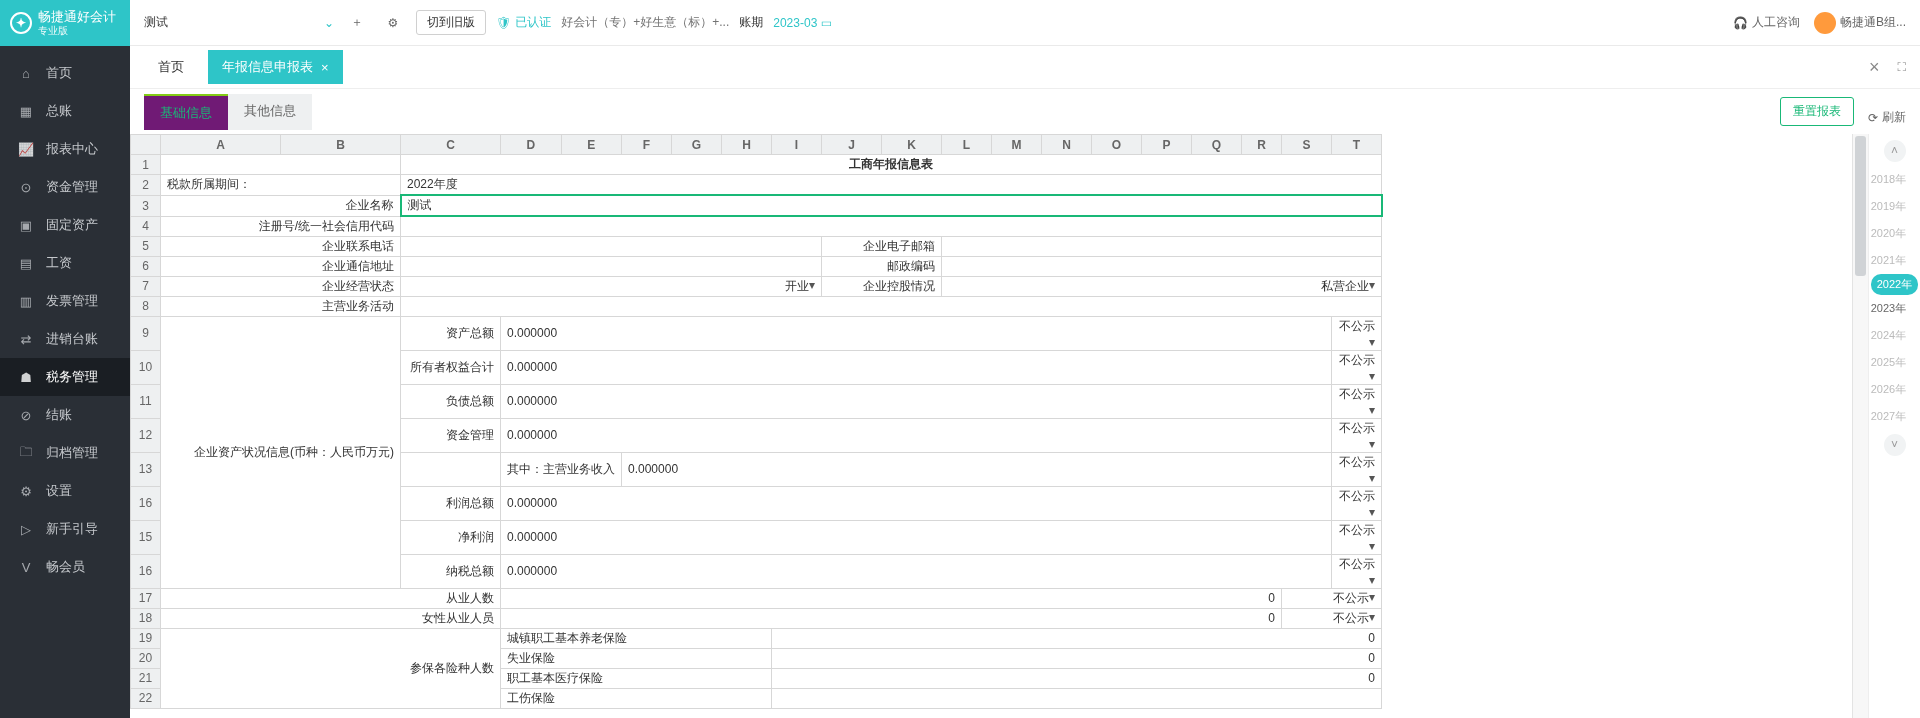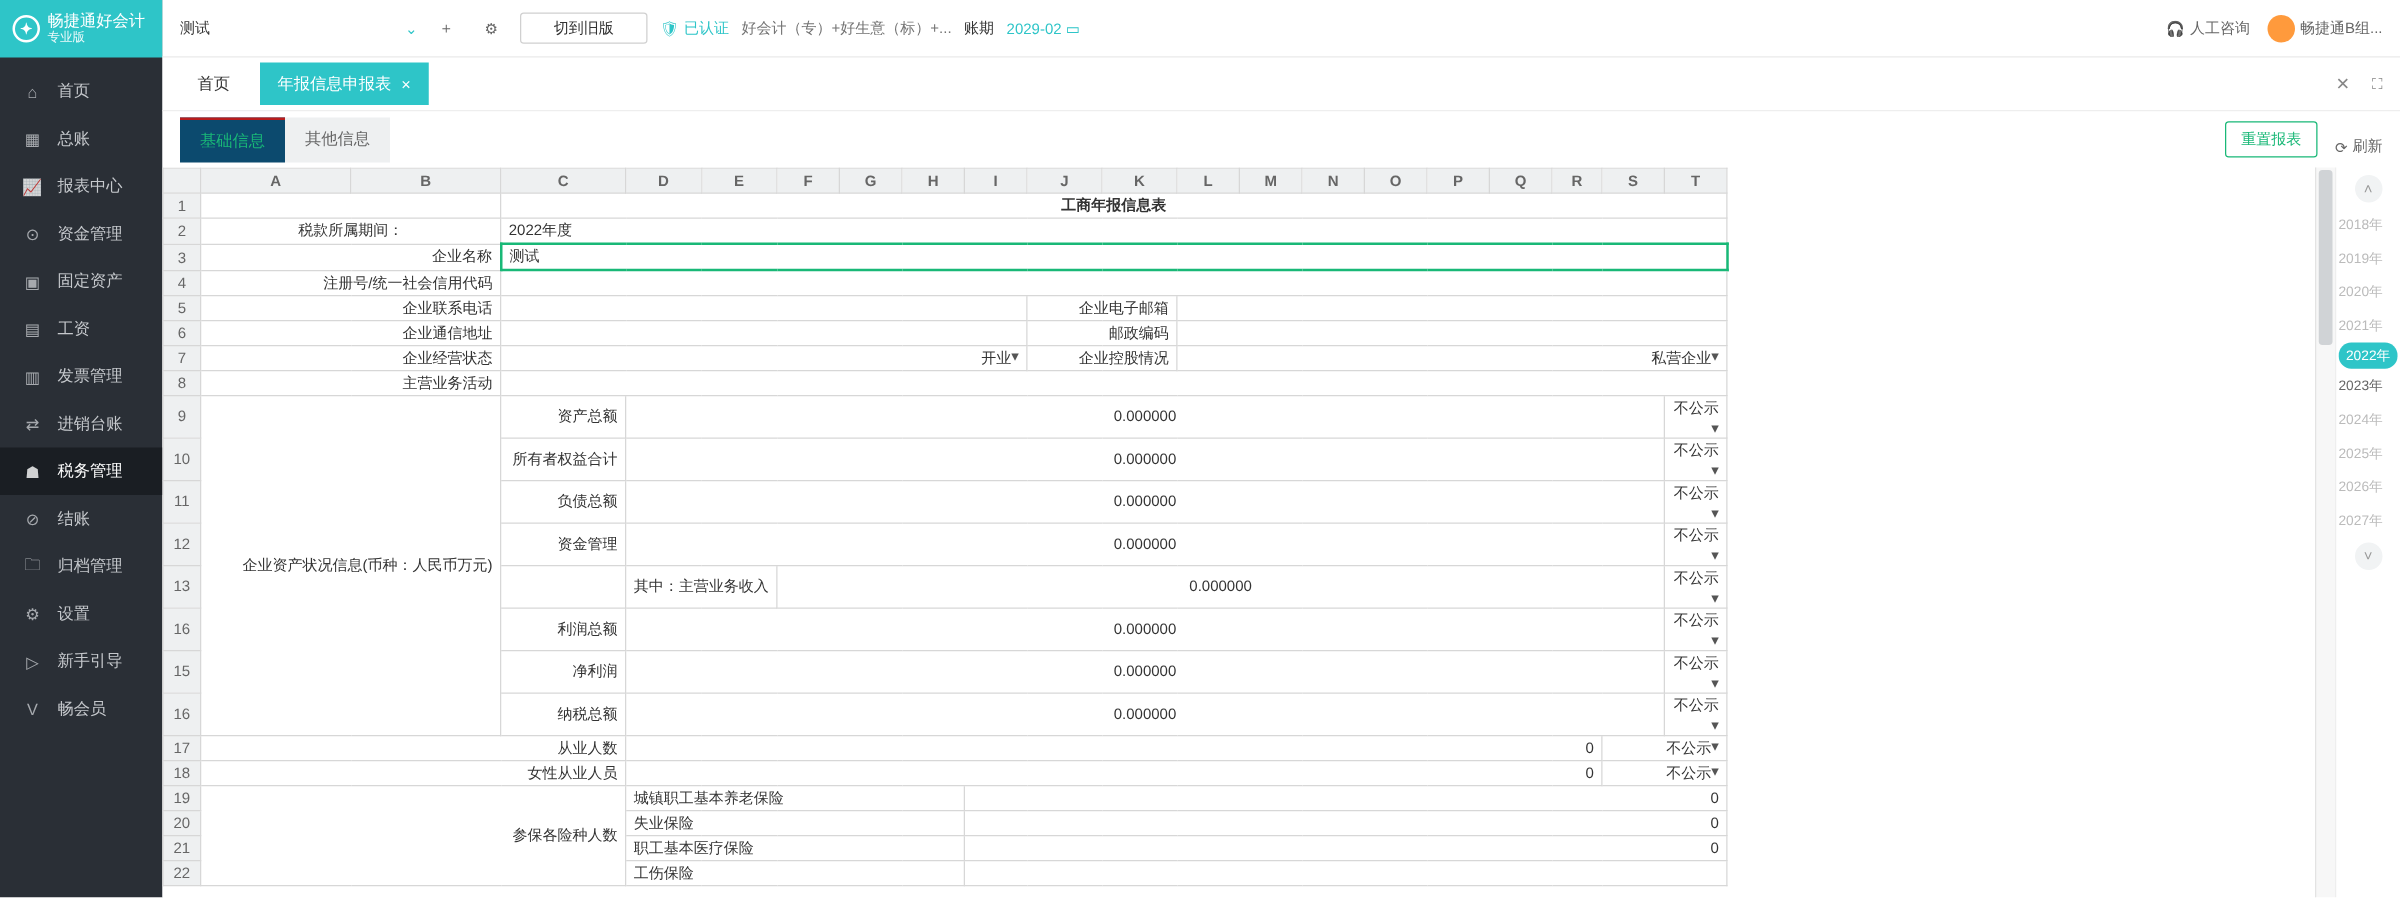--- a/index.html
+++ b/index.html
@@ -12,54 +12,54 @@
 .logo-sub{font-size:10px;opacity:.9}
 .nav{flex:1;padding-top:8px}
 .nav-item{display:flex;align-items:center;gap:12px;padding:10px 18px;cursor:pointer;font-size:13px}
 .nav-item.active{background:#1a1e23;color:#fff}
 .nav-icon{width:16px;height:16px;display:inline-flex;align-items:center;justify-content:center;opacity:.8}
 .main{flex:1;display:flex;flex-direction:column;background:#fff;min-width:0}
 .topbar{height:46px;display:flex;align-items:center;padding:0 14px;gap:10px;border-bottom:1px solid #eaeaea}
 .company-sel{width:190px;display:flex;align-items:center;justify-content:space-between;color:#333;cursor:pointer}
 .chev{color:#2ec5c8}
 .top-btn{width:26px;height:26px;display:flex;align-items:center;justify-content:center;cursor:pointer;color:#666}
-.old-ver{border:1px solid #d0d0d0;border-radius:3px;padding:3px 26px;font-size:12px;cursor:pointer}
+.old-ver{border:1px solid #d0d0d0;border-radius:3px;padding:3px 10px;font-size:12px;cursor:pointer}
 .cert{color:#2ec5c8;display:flex;align-items:center;gap:4px}
 .top-text{color:#737373}
 .period-label{color:#333}
 .period-val{color:#2ec5c8}
 .spacer{flex:1}
 .top-right{display:flex;align-items:center;gap:14px}
 .support{display:flex;align-items:center;gap:4px;color:#666;cursor:pointer}
 .avatar{width:22px;height:22px;background:#ff9a3c;border-radius:50%;display:inline-block}
 .tabs-row{height:42px;display:flex;align-items:center;padding:0 14px;gap:10px}
 .tab{padding:8px 14px;cursor:pointer;font-size:13px}
 .tab.active{background:#2ec5c8;color:#fff;display:flex;align-items:center;gap:8px}
 .tab-close{cursor:pointer}
 .tabs-right{margin-left:auto;display:flex;align-items:center;gap:10px;color:#888}
 .close-all{font-size:18px;cursor:pointer;padding:0 8px}
 .expand{cursor:pointer}
 .toolbar{height:46px;display:flex;align-items:center;padding:0 14px;border-top:1px solid #eee}
 .subtabs{display:flex}
 .subtab{padding:8px 16px;background:#eef0f1;color:#666;cursor:pointer;font-size:13px}
-.subtab.active{background:#0c4a6e;color:#19b877;border-top:2px solid #b91c1c}
+.subtab.active{background:#701a75;color:#19b877;border-top:2px solid #84cc16}
 .toolbar-right{margin-left:auto;display:flex;gap:14px;align-items:flex-end}
 .btn-reset{border:1px solid #19b877;color:#19b877;padding:5px 12px;border-radius:3px;cursor:pointer;font-size:12px}
 .btn-refresh{display:flex;align-items:center;gap:4px;color:#666;cursor:pointer}
 .sheet-wrap{flex:1;display:flex;min-height:0}
 .sheet-scroll{flex:1;overflow:auto;position:relative}
 .sheet{border-collapse:collapse;table-layout:fixed}
 .sheet td,.sheet th{border:1px solid #d7d7d7;height:20px;padding:1px 6px;font-size:12px;white-space:nowrap;overflow:hidden}
 .sheet .rownum{width:30px;text-align:center;background:#eef0f1;color:#666}
 .sheet .colhdr{background:#eef0f1;text-align:center;color:#666;height:18px}
 .corner{width:30px;background:#eef0f1}
 .hdr-A{width:120px}.hdr-B{width:120px}.hdr-C{width:100px}.hdr-D{width:50px}.hdr-E{width:50px}.hdr-F{width:50px}.hdr-G{width:50px}.hdr-H{width:50px}.hdr-I{width:50px}.hdr-J{width:60px}.hdr-K{width:60px}.hdr-L{width:50px}.hdr-M{width:50px}.hdr-N{width:50px}.hdr-O{width:50px}.hdr-P{width:50px}.hdr-Q{width:50px}.hdr-R{width:40px}.hdr-S{width:50px}.hdr-T{width:50px}
 .title-row{text-align:center;font-weight:bold;font-size:14px}
 .label-cell{text-align:center;background:#fff}
-.right{text-align:center}
+.right{text-align:left}
 .center{text-align:right}
 .sel-cell{background:#fff}
 .dd{float:right;color:#555}
 .active-cell{border:2px solid #19b877!important}
 .years{width:52px;background:#fff;border-left:1px solid #eee;display:flex;flex-direction:column;align-items:center;padding-top:6px;gap:4px}
 .year-nav{width:22px;height:22px;border-radius:50%;background:#f1f3f4;color:#999;display:flex;align-items:center;justify-content:center;cursor:pointer}
 .year{font-size:11px;color:#bbb;padding:6px 0;cursor:pointer}
 .year.avail{color:#666}
 .year.active{background:#2ec5c8;color:#fff;border-radius:10px;padding:3px 6px}
 .vscroll{width:16px;background:#f7f7f7;border-left:1px solid #e3e3e3;position:relative}
@@ -146,21 +146,21 @@
       <div class="top-btn">＋</div>
       <div class="top-btn">⚙</div>
       <div class="old-ver">切到旧版</div>
       <div class="cert">
         <span>🛡</span>
         <span>已认证</span>
       </div>
       <div class="top-text">好会计（专）+好生意（标）+...</div>
       <div class="period-label">账期</div>
       <div class="period-val">
-        <span>2029-02</span>
+        <span>2023-03</span>
         <span> ▭</span>
       </div>
       <div class="spacer"></div>
       <div class="top-right">
         <div class="support">
           <span>🎧</span>
           <span>人工咨询</span>
         </div>
         <div class="support">
           <span class="avatar"></span>

